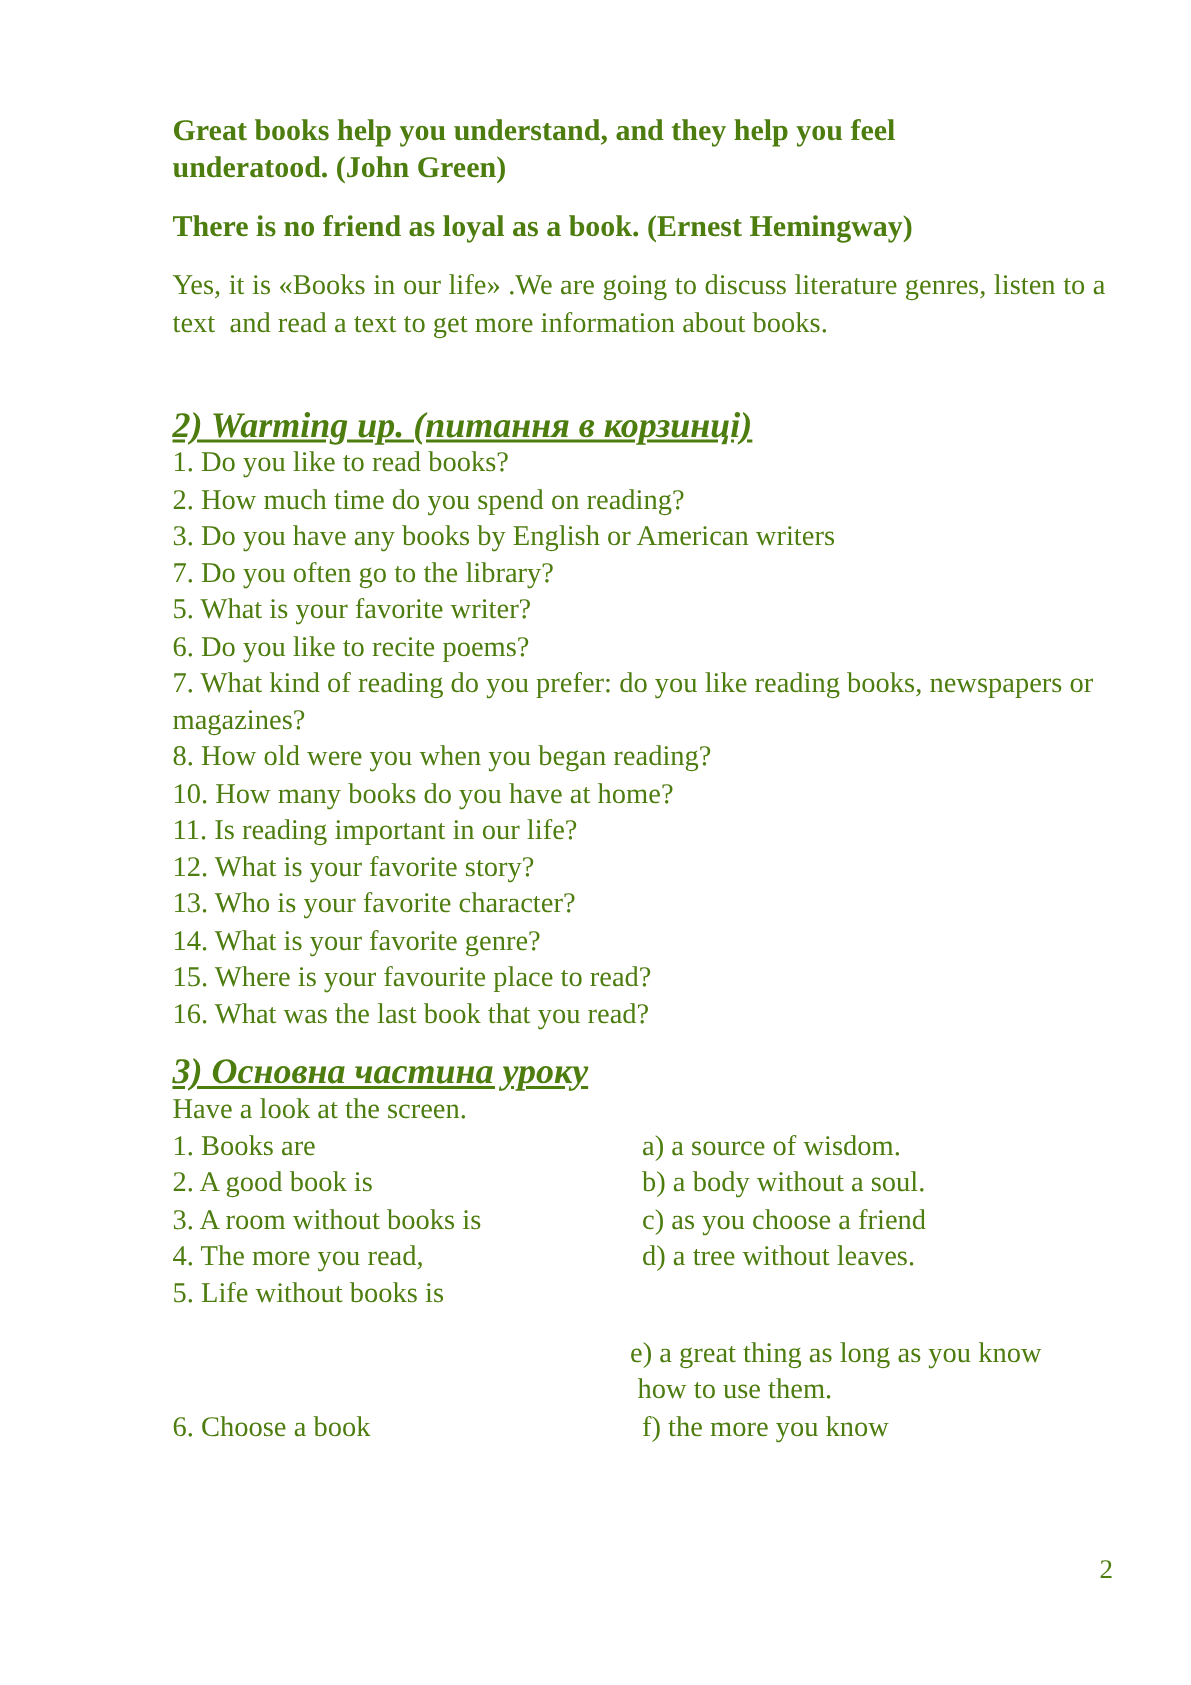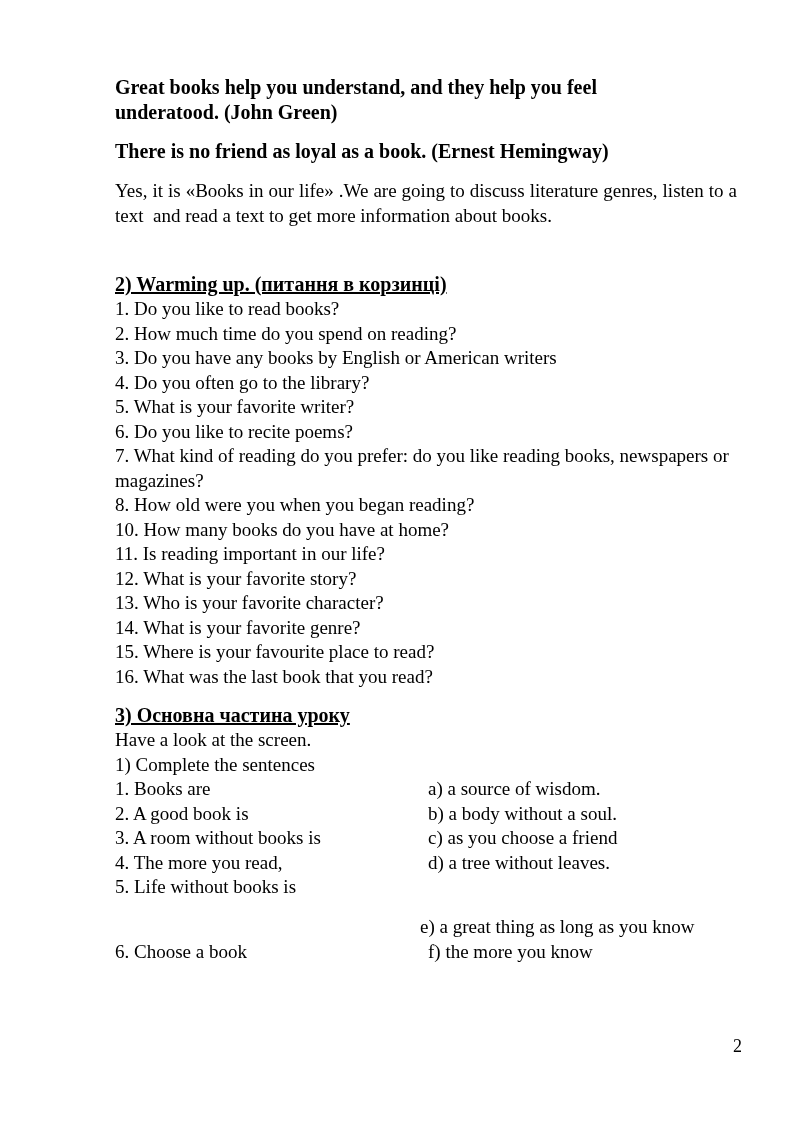--- a/index.html
+++ b/index.html
@@ -1,21 +1,21 @@
 <!DOCTYPE html>
 <html><head>
 <meta charset="utf-8">
 <style>
   html, body { margin: 0; padding: 0; background: #ffffff; }
   .page {
     position: relative;
     width: 794px;
     height: 1123px;
     background: #ffffff;
-    color: #000000;
+    color: #4d7c0f;
     font-family: "Liberation Serif", "DejaVu Serif", serif;
     overflow: hidden;
   }
   .content {
     position: absolute;
     left: 115px;
     top: 75px;
     width: 622px;
   }
   .quote {
@@ -28,23 +28,24 @@
   .intro {
     margin: 0;
     font-size: 19px;
     line-height: 25px;
     text-align: justify;
     white-space: pre-wrap;
   }
   .heading {
     margin: 44px 0 0 0;
     font-weight: bold;
-    font-size: 20px;
+    font-size: 24px;
     line-height: 25px;
     text-decoration: underline;
+    font-style: italic;
   }
   .heading-3 { margin-top: 14px; }
   .qline, .pline {
     font-size: 19px;
     line-height: 24.5px;
   }
   .match {
     display: grid;
     grid-template-columns: 305px 317px;
     font-size: 19px;
@@ -71,37 +72,36 @@
 
     <p class="quote quote-first">Great books help you understand, and they help you feel underatood. (John Green)</p>
     <p class="quote">There is no friend as loyal as a book. (Ernest Hemingway)</p>
     <p class="intro">Yes, it is «Books in our life» .We are going to discuss literature genres, listen to a text  and read a text to get more information about books.</p>
 
     <h2 class="heading">2) Warming up. (питання в корзинці)</h2>
     <div>
       <div class="qline">1. Do you like to read books?</div>
       <div class="qline">2. How much time do you spend on reading?</div>
       <div class="qline">3. Do you have any books by English or American writers</div>
-      <div class="qline">4. Do you often go to the library?</div>
+      <div class="qline">7. Do you often go to the library?</div>
       <div class="qline">5. What is your favorite writer?</div>
       <div class="qline">6. Do you like to recite poems?</div>
       <div class="qline">7. What kind of reading do you prefer: do you like reading books, newspapers or magazines?</div>
       <div class="qline">8. How old were you when you began reading?</div>
       <div class="qline">10. How many books do you have at home?</div>
       <div class="qline">11. Is reading important in our life?</div>
       <div class="qline">12. What is your favorite story?</div>
       <div class="qline">13. Who is your favorite character?</div>
       <div class="qline">14. What is your favorite genre?</div>
       <div class="qline">15. Where is your favourite place to read?</div>
       <div class="qline">16. What was the last book that you read?</div>
     </div>
 
     <h2 class="heading heading-3">3) Основна частина уроку</h2>
     <div class="pline">Have a look at the screen.</div>
-    <div class="pline">1) Complete the sentences</div>
 
     <div class="match">
       <div class="mrow">
         <div class="ml">1. Books are</div>
         <div class="mr">a) a source of wisdom.</div>
       </div>
       <div class="mrow">
         <div class="ml">2. A good book is</div>
         <div class="mr">b) a body without a soul.</div>
       </div>
@@ -110,20 +110,21 @@
         <div class="mr">c) as you choose a friend</div>
       </div>
       <div class="mrow">
         <div class="ml">4. The more you read,</div>
         <div class="mr">d) a tree without leaves.</div>
       </div>
       <div class="mrow">
         <div class="ml">5. Life without books is</div>
         <div class="mr mr-e">
           <div>e) a great thing as long as you know</div>
+          <div class="mr-cont">how to use them.</div>
         </div>
       </div>
       <div class="mrow">
         <div class="ml">6. Choose a book</div>
         <div class="mr">f) the more you know</div>
       </div>
     </div>
 
   </div>
 

